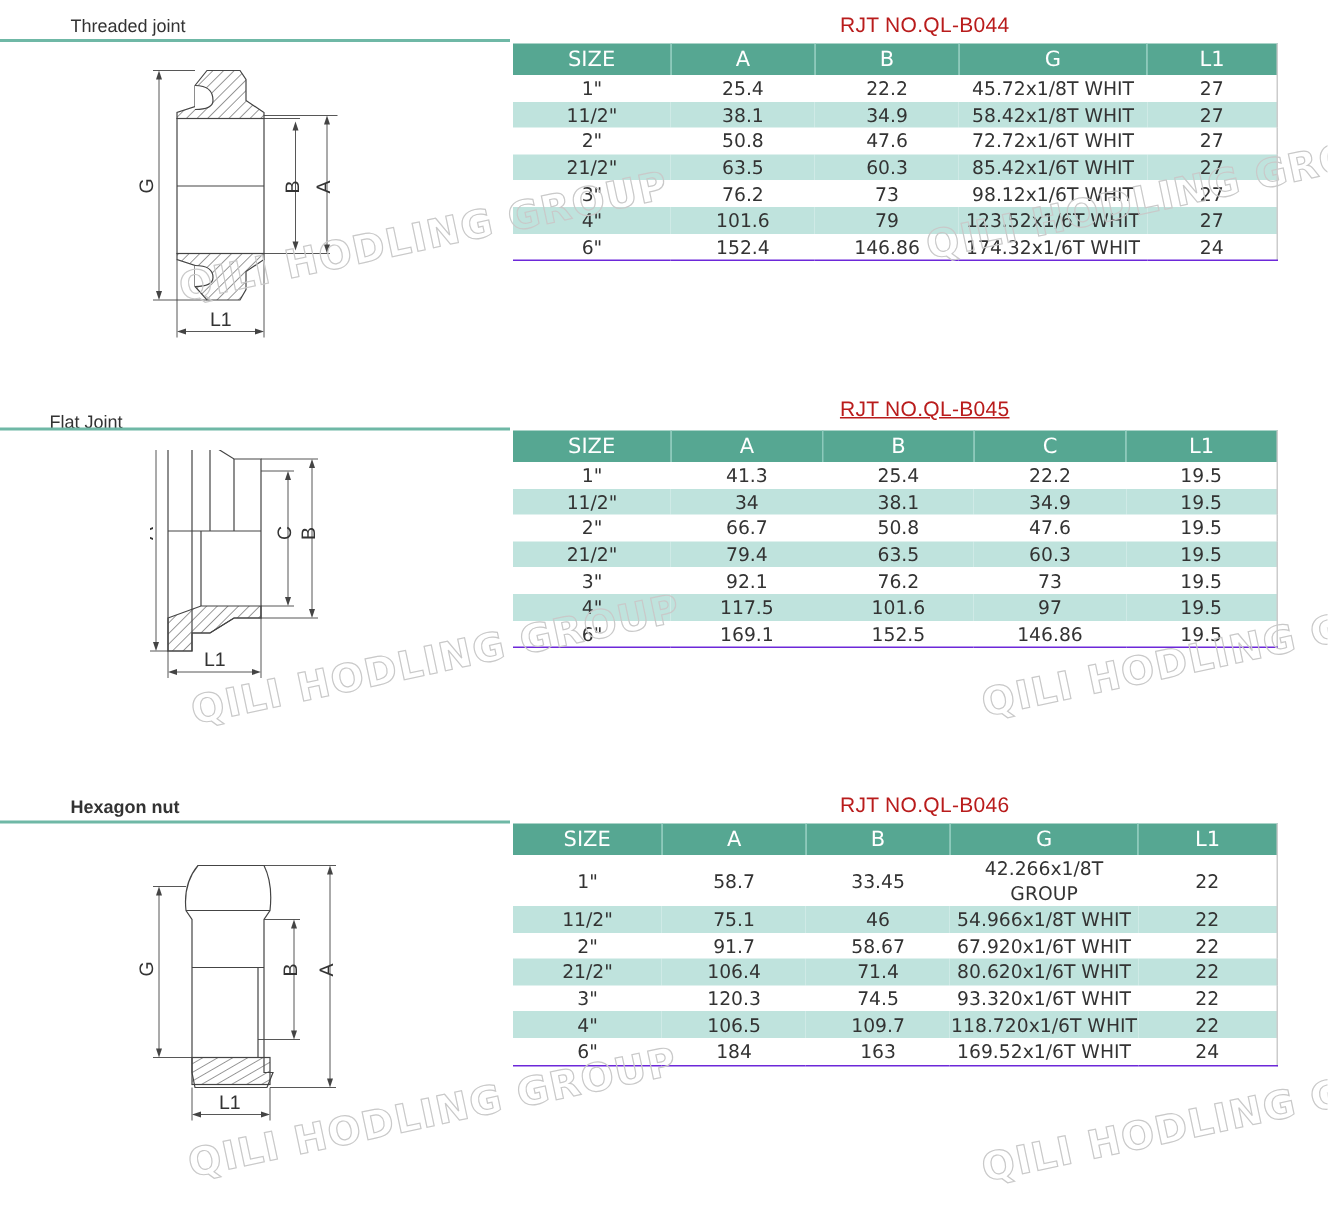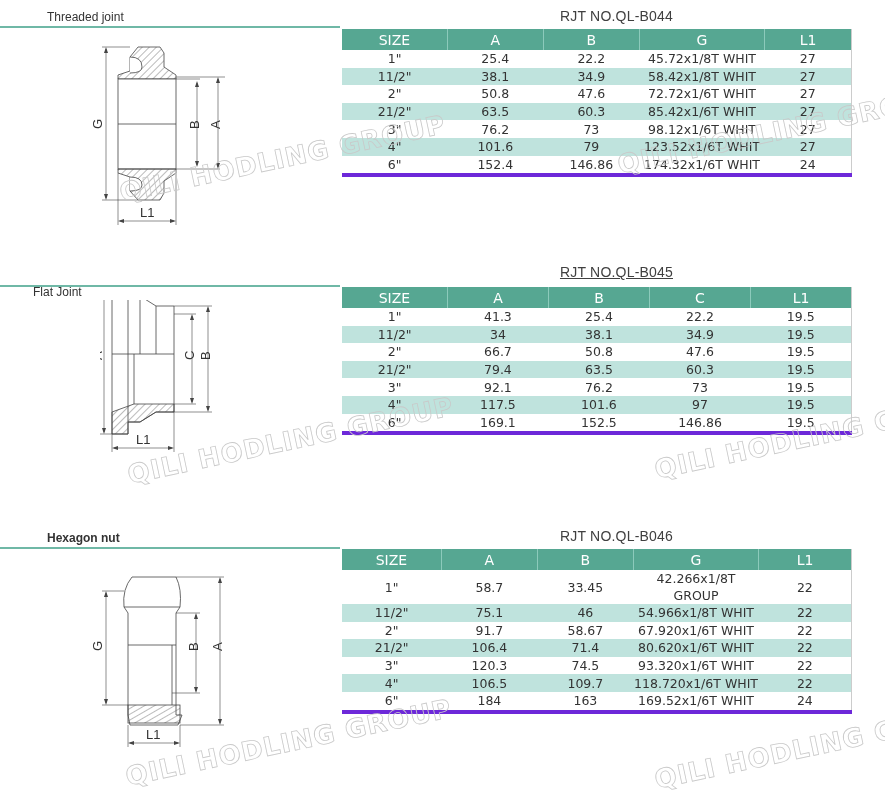--- a/index.html
+++ b/index.html
@@ -1,21 +1,21 @@
 <!DOCTYPE html>
 <html><head>
 <meta charset="utf-8">
 <style>
   html, body { margin:0; padding:0; background:#ffffff; }
   body { width:885px; height:807px; position:relative; overflow:hidden; font-family:"Liberation Sans", sans-serif; color:#333; }
   .section { position:absolute; left:0; width:705px; }
   .sec-title { position:absolute; left:47px; font-size:12px; color:#333; }
   .sec-line { position:absolute; left:0; width:340px; height:2px; background:#6fb8a6; }
-  .sec-code { position:absolute; right:32px; font-size:14px; color:#404040; letter-spacing:0.2px; }
-  table.spec { position:absolute; left:342px; width:510px; border-collapse:collapse; font-family:"DejaVu Sans", sans-serif; font-size:12.5px; border-bottom:4px solid #6d28d9; border-right:1px solid #ccc; }
+  .sec-code { position:absolute; right:32px; font-size:14px; color:#b91c1c; letter-spacing:0.2px; }
+  table.spec { position:absolute; left:342px; width:510px; border-collapse:collapse; font-family:"DejaVu Sans", sans-serif; font-size:12.5px; border-bottom:1px solid #6d28d9; border-right:1px solid #ccc; }
   table.spec th { background:#56a792; color:#ffffff; font-weight:normal; font-size:14px; height:21px; padding:0; border-left:1px solid #8ccabb; }
   table.spec th:first-child { border-left:none; }
   table.spec td { text-align:center; padding:0; height:17.6px; color:#333; line-height:17px; }
   table.spec tr.alt td { background:#bfe3dd; }
   .drawing { position:absolute; }
   .watermark { position:absolute; font-family:"DejaVu Sans", sans-serif; font-weight:bold; font-size:26px; color:transparent; -webkit-text-stroke:0.8px #c9c9c9; transform:rotate(-12deg); transform-origin:left center; white-space:nowrap; letter-spacing:1px; pointer-events:none; }
   .dim { font-family:"Liberation Sans", sans-serif; font-size:13px; fill:#333; }
 </style>
 </head>
 <body>
@@ -127,21 +127,21 @@
           <td>152.4</td>
           <td>146.86</td>
           <td>174.32x1/6T WHIT</td>
           <td>24</td>
         </tr>
     </tbody>
   </table>
 </div>
 
 <div class="section" style="top:260px;height:260px;">
-  <div class="sec-title" style="top:25px;left:33px;">Flat Joint</div>
+  <div class="sec-title" style="top:14px;left:33px;">Flat Joint</div>
   <div class="sec-line" style="top:25px;"></div>
   <div class="sec-code" style="top:4px;text-decoration:underline;">RJT  NO.QL-B045</div>
 
   <svg class="drawing" style="left:100px;top:40px;" width="180" height="190" viewBox="0 0 180 190">
     <defs>
       <pattern id="hatch2" patternUnits="userSpaceOnUse" width="5" height="5" patternTransform="rotate(45)">
         <line x1="0" y1="0" x2="0" y2="5" stroke="#555" stroke-width="0.8"></line>
       </pattern>
     </defs>
 

